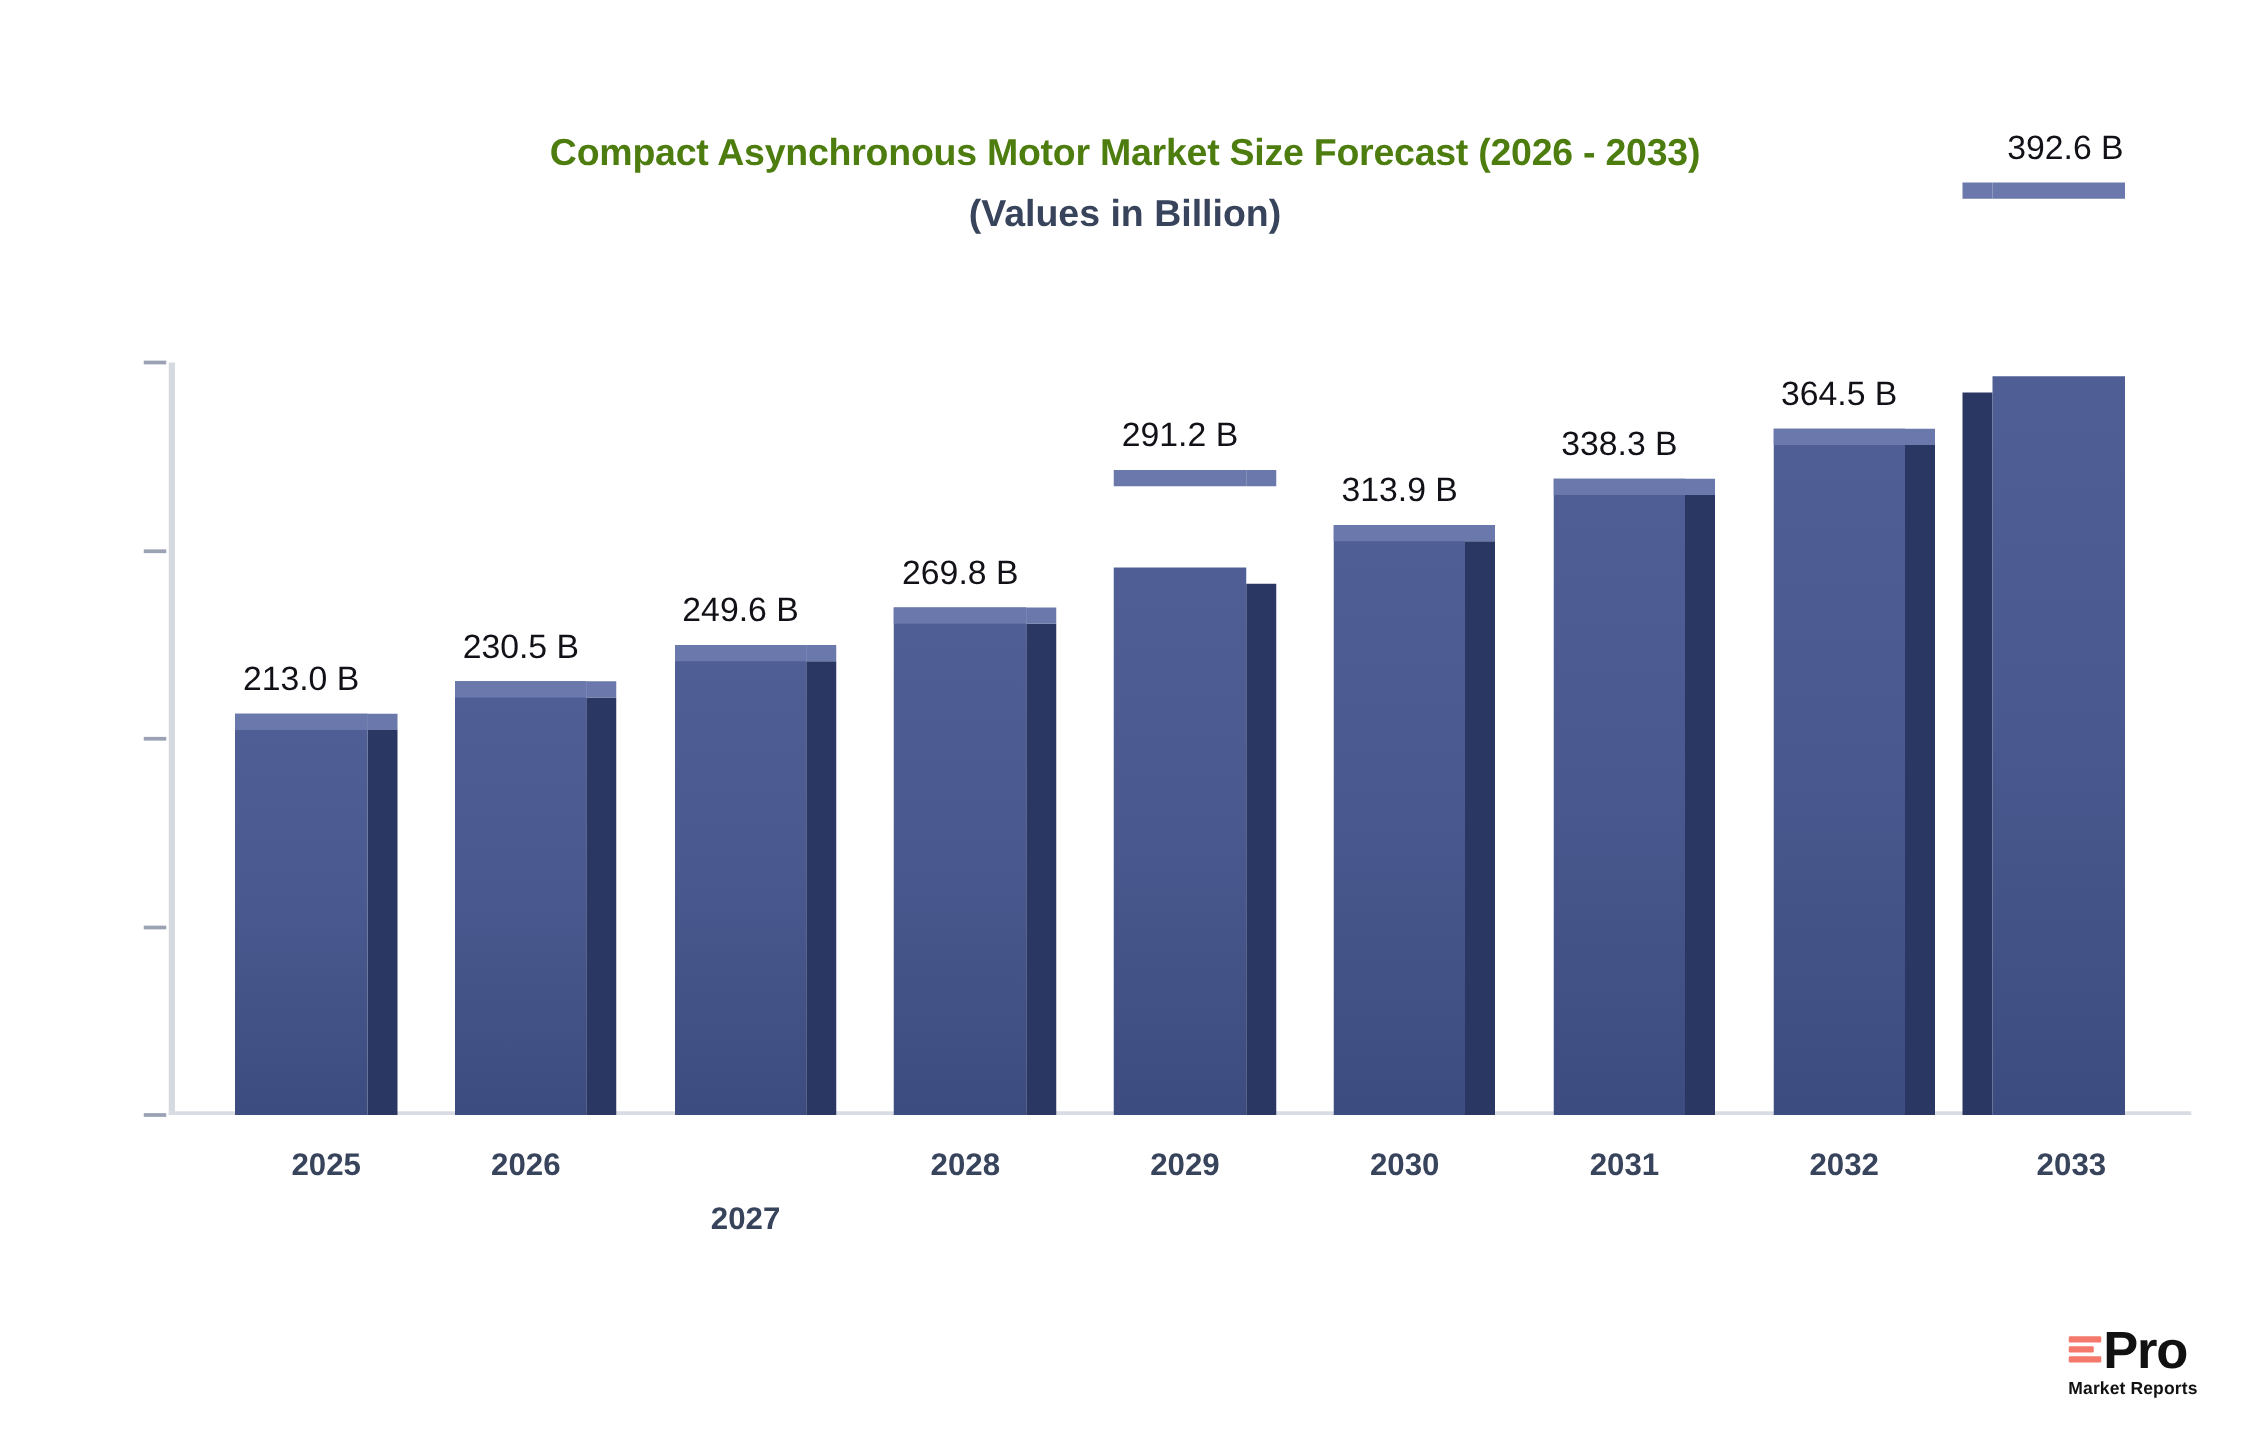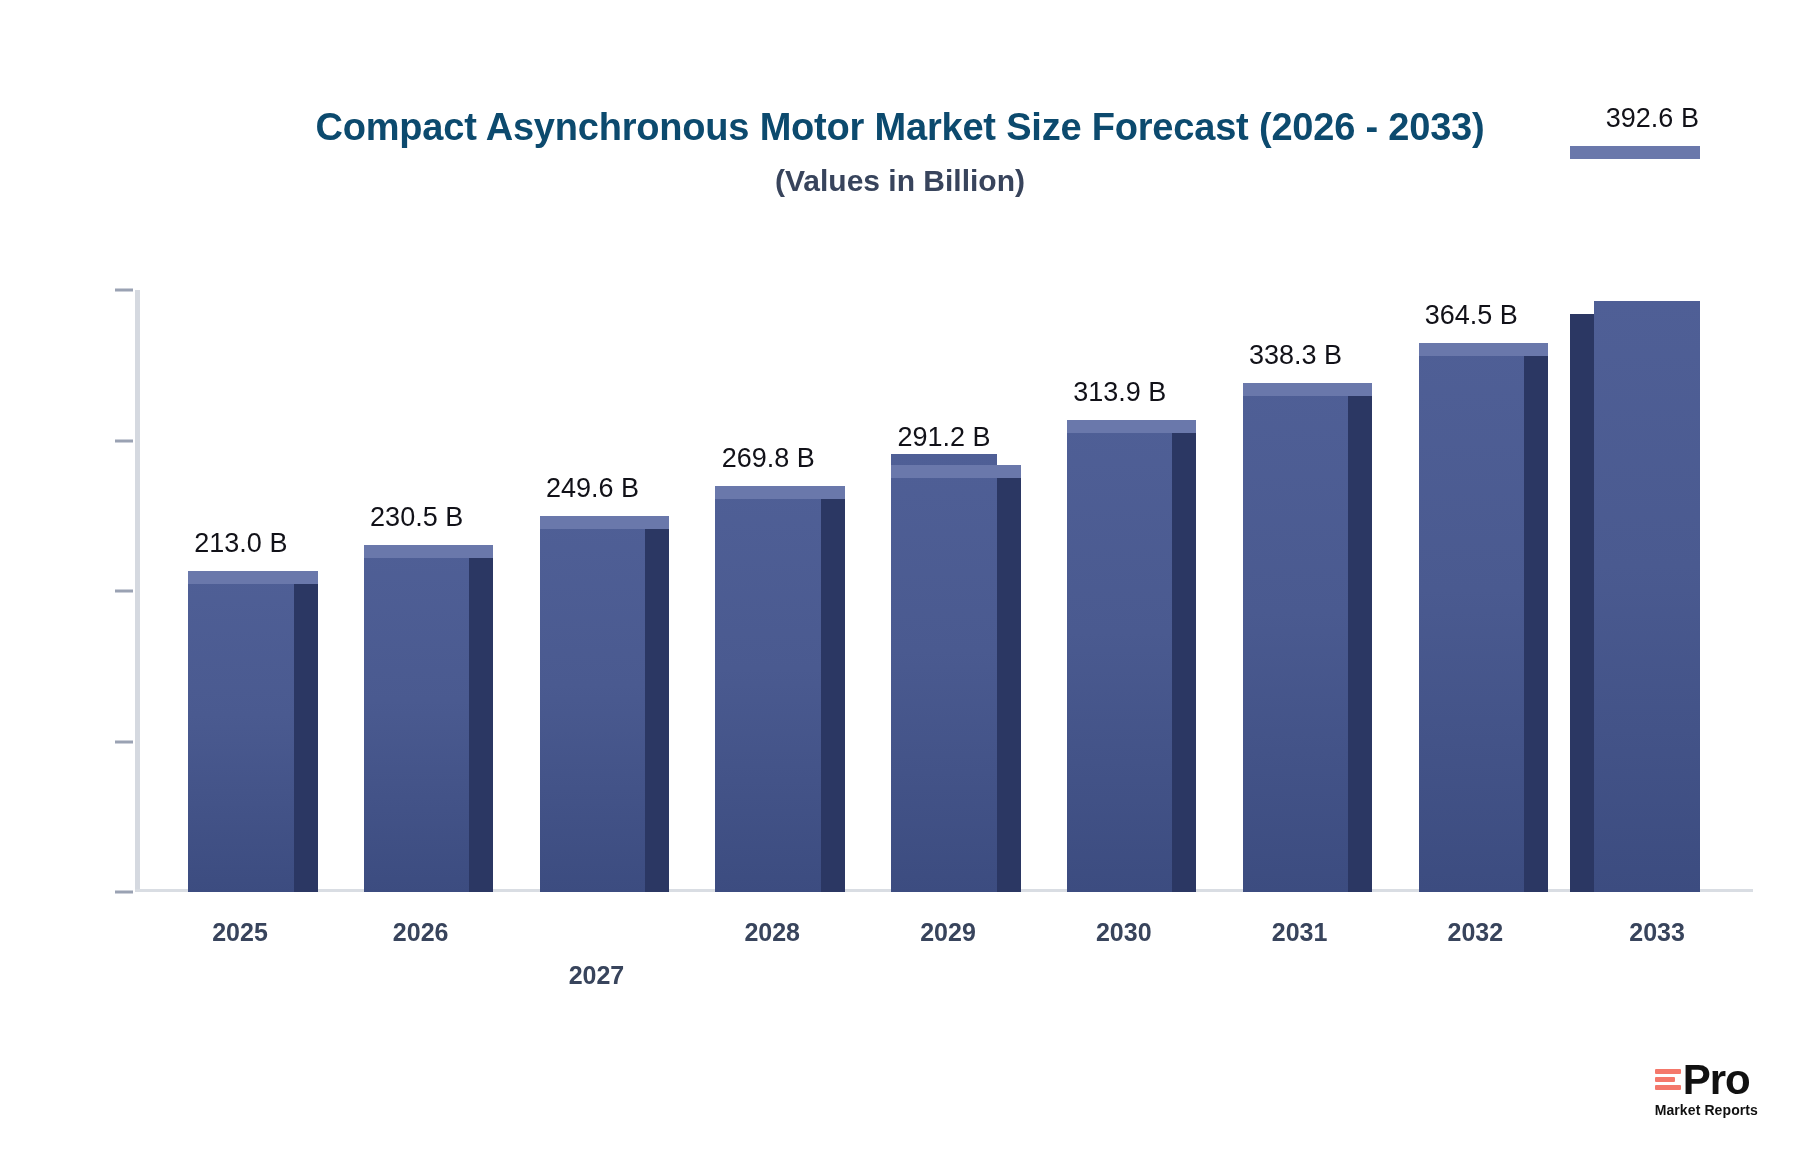--- a/index.html
+++ b/index.html
@@ -23,23 +23,23 @@
 
   
   .title-block {
     position: absolute;
     top: 106px;
     left: 0;
     width: 1800px;
     text-align: center;
   }
   .chart-title {
-    font-size: 38px;
-    font-weight: bold;
-    color: #0c4a6e;
+    font-size: 30px;
+    font-weight: bold;
+    color: #4d7c0f;
     letter-spacing: -0.2px;
     line-height: 1.15;
   }
   .chart-subtitle {
     margin-top: 14px;
     font-size: 30px;
     font-weight: bold;
     color: #38445c;
     line-height: 1.15;
   }
@@ -242,21 +242,21 @@
           <div class="bar-top" style="top: 0px;"></div>
           <div class="bar-value-label">249.6 B</div>
         </div>
         <div class="bar-group" style="left: 580.489px; width: 105.467px; height: 406.049px;">
           <div class="bar-side right" style="height: 393.049px;"></div>
           <div class="bar-top-cap" style="top: 0px; left: 100%;"></div>
           <div class="bar-face" style="height: 406.049px;"></div>
           <div class="bar-top" style="top: 0px;"></div>
           <div class="bar-value-label">269.8 B</div>
         </div>
-        <div class="bar-group" style="left: 756.267px; width: 105.467px; height: 427px;">
+        <div class="bar-group" style="left: 756.267px; width: 105.467px; height: 516px;">
           <div class="bar-side right" style="height: 425.256px;"></div>
           <div class="bar-top-cap" style="top: 0px; left: 100%;"></div>
           <div class="bar-face" style="height: 438.256px;"></div>
           <div class="bar-top" style="top: 0px;"></div>
           <div class="bar-value-label">291.2 B</div>
         </div>
         <div class="bar-group" style="left: 932.044px; width: 105.467px; height: 472.419px;">
           <div class="bar-side right" style="height: 459.419px;"></div>
           <div class="bar-top-cap" style="top: 0px; left: 100%;"></div>
           <div class="bar-face" style="height: 472.419px;"></div>
@@ -279,21 +279,21 @@
         </div>
         <div class="bar-group" style="left: 1459.38px; width: 105.467px; height: 746px;">
           <div class="bar-side left" style="height: 577.863px;"></div>
           <div class="bar-top-cap" style="top: 0px; right: 100%;"></div>
           <div class="bar-face" style="height: 590.863px;"></div>
           <div class="bar-top" style="top: 0px;"></div>
           <div class="bar-value-label" style="left: 55%;">392.6 B</div>
         </div>
       </div>
     <div id="x-ticks">
-        <div class="x-tick-label" style="left: 105px;">2025</div>
+        <div class="x-tick-label" style="left: 126px;">2025</div>
         <div class="x-tick-label" style="left: 285.667px;">2026</div>
         <div class="x-tick-label" style="left: 461.444px; margin-top: 43px;">2027</div>
         <div class="x-tick-label" style="left: 637.222px;">2028</div>
         <div class="x-tick-label" style="left: 813px;">2029</div>
         <div class="x-tick-label" style="left: 988.778px;">2030</div>
         <div class="x-tick-label" style="left: 1164.56px;">2031</div>
         <div class="x-tick-label" style="left: 1340.33px;">2032</div>
         <div class="x-tick-label" style="left: 1522.11px;">2033</div>
       </div>
   </div>

